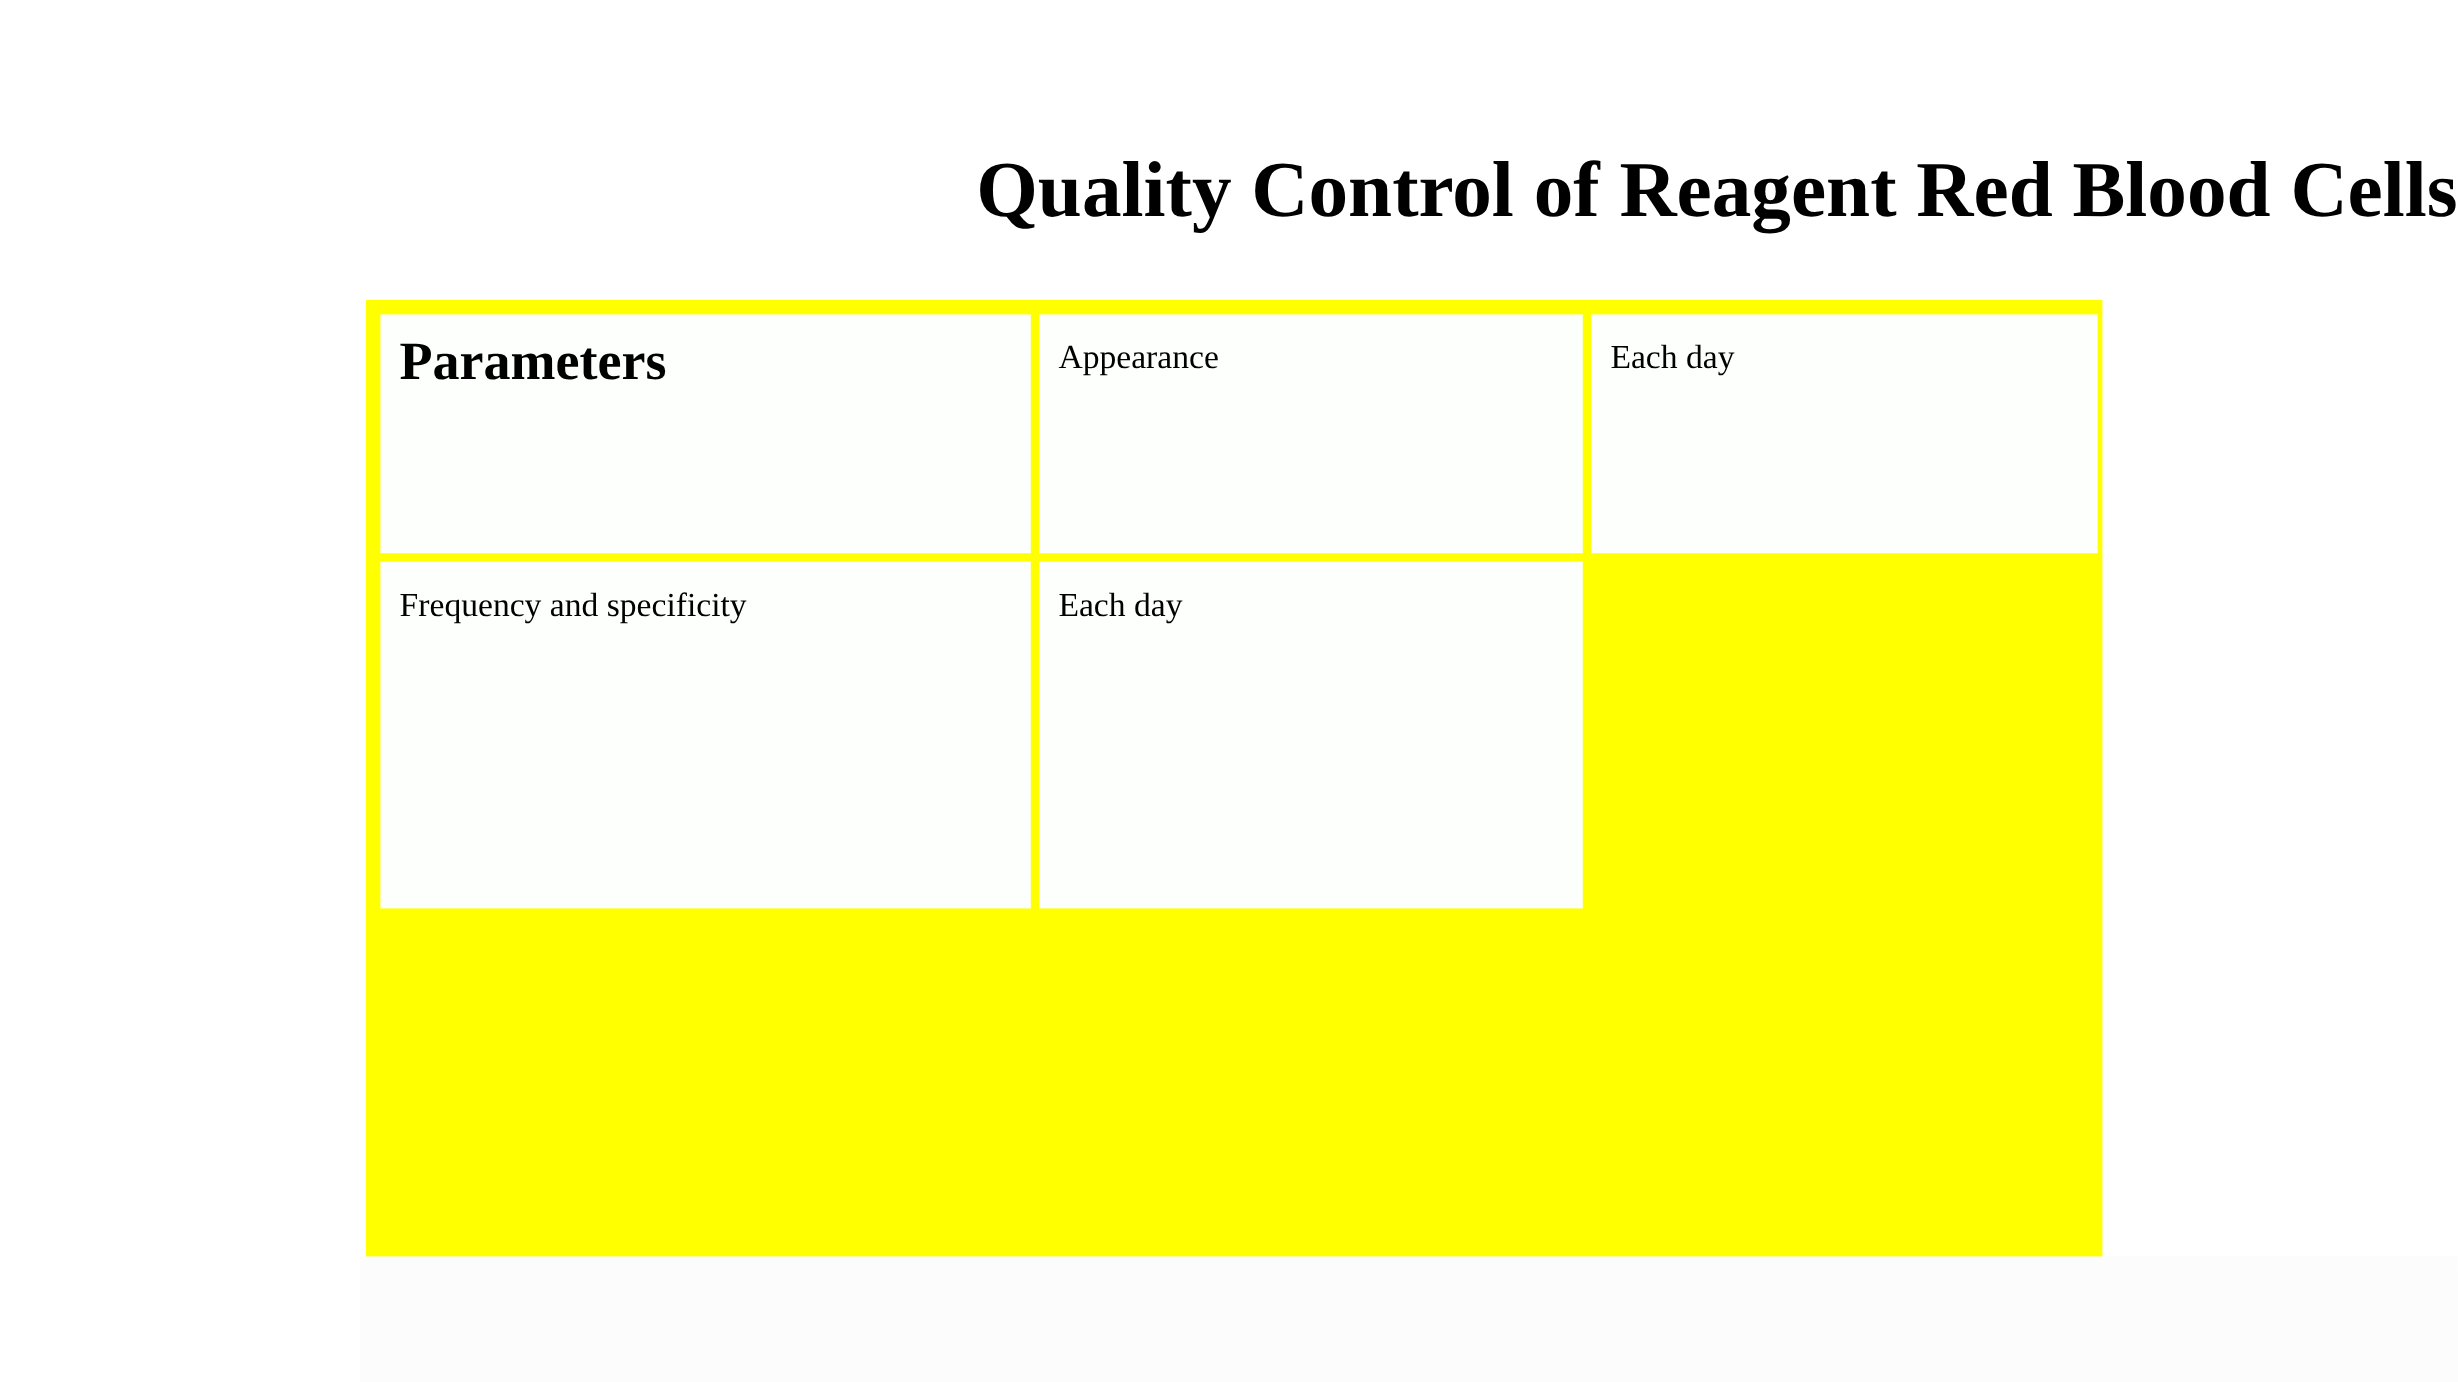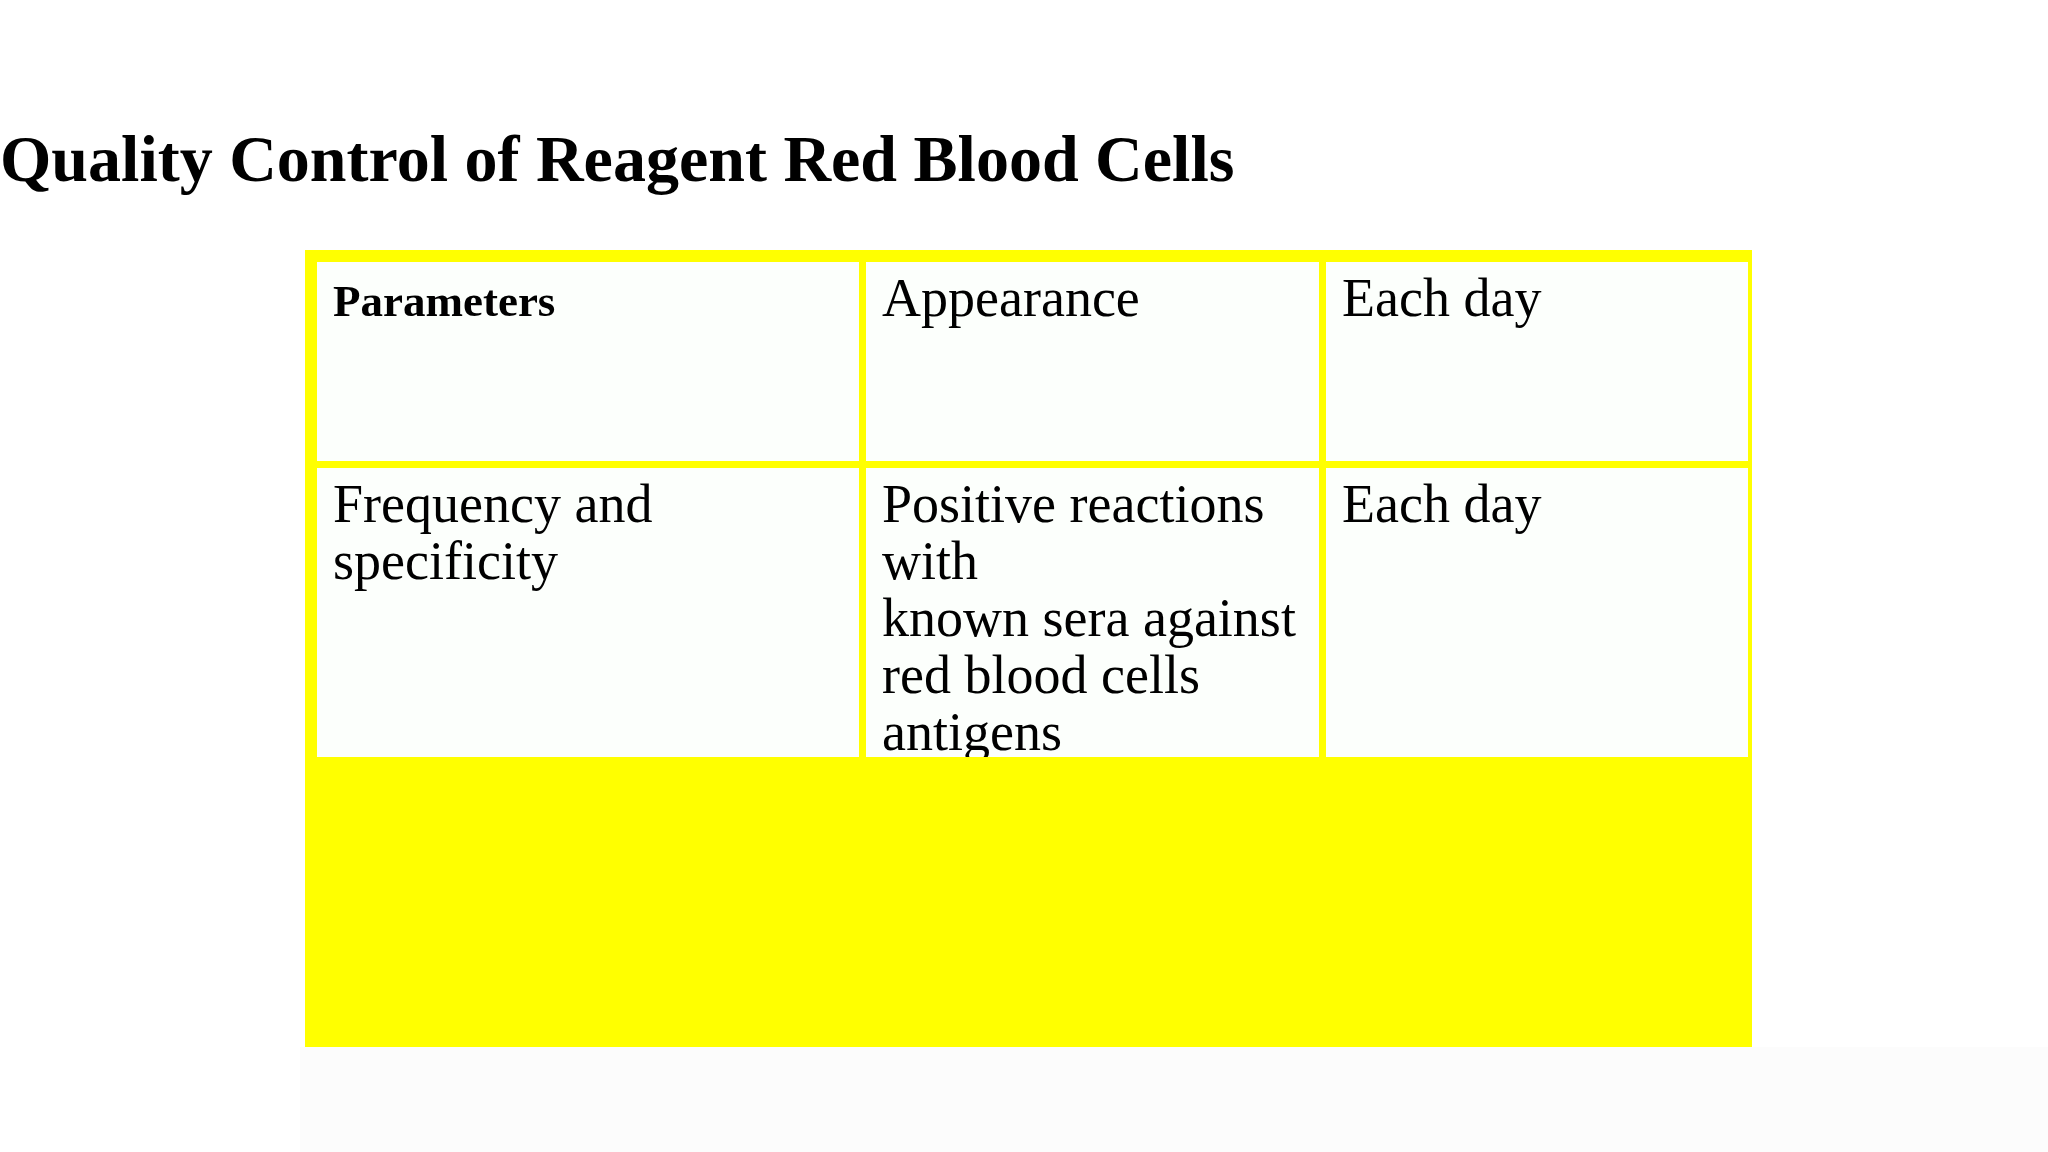--- a/index.html
+++ b/index.html
@@ -14,21 +14,21 @@
     overflow: hidden;
     font-family: "Liberation Serif", "DejaVu Serif", serif;
     color: #000000;
   }
 
   .page-title {
     position: absolute;
     top: 75px;
     left: 0;
     width: 100%;
-    text-align: left;
+    text-align: right;
     font-weight: bold;
     font-size: 66px;
     line-height: 1.2;
     color: #000000;
     letter-spacing: 0px;
   }
 
   
   .qc-table {
     position: absolute;
@@ -42,21 +42,21 @@
     grid-template-rows: 199px 289px 279px;
     gap: 7px;
     padding: 12px;
     box-sizing: border-box;
   }
 
   .qc-cell {
     background: #FCFFFC;
     padding: 8px 16px;
     box-sizing: border-box;
-    font-size: 54px;
+    font-size: 28px;
     line-height: 57px;
     white-space: pre-line;
     overflow: hidden;
   }
 
   .qc-cell.header {
     font-weight: bold;
     font-size: 45px;
     line-height: 62px;
   }
@@ -79,19 +79,15 @@
 <h1 class="page-title">Quality Control of Reagent Red Blood Cells</h1>
 
 <div class="qc-table" role="table">
 
   <div class="qc-cell header" role="columnheader">Parameters</div>
 
   <div class="qc-cell" role="cell">Appearance</div>
   <div class="qc-cell" role="cell">Each day</div>
 
   <div class="qc-cell" role="cell">Frequency and specificity</div>
-  <div class="qc-cell" role="cell">Positive reactions with
-known sera against
-red blood cells
-antigens</div>
   <div class="qc-cell" role="cell">Each day</div>
 
 </div>
 
 </body></html>

